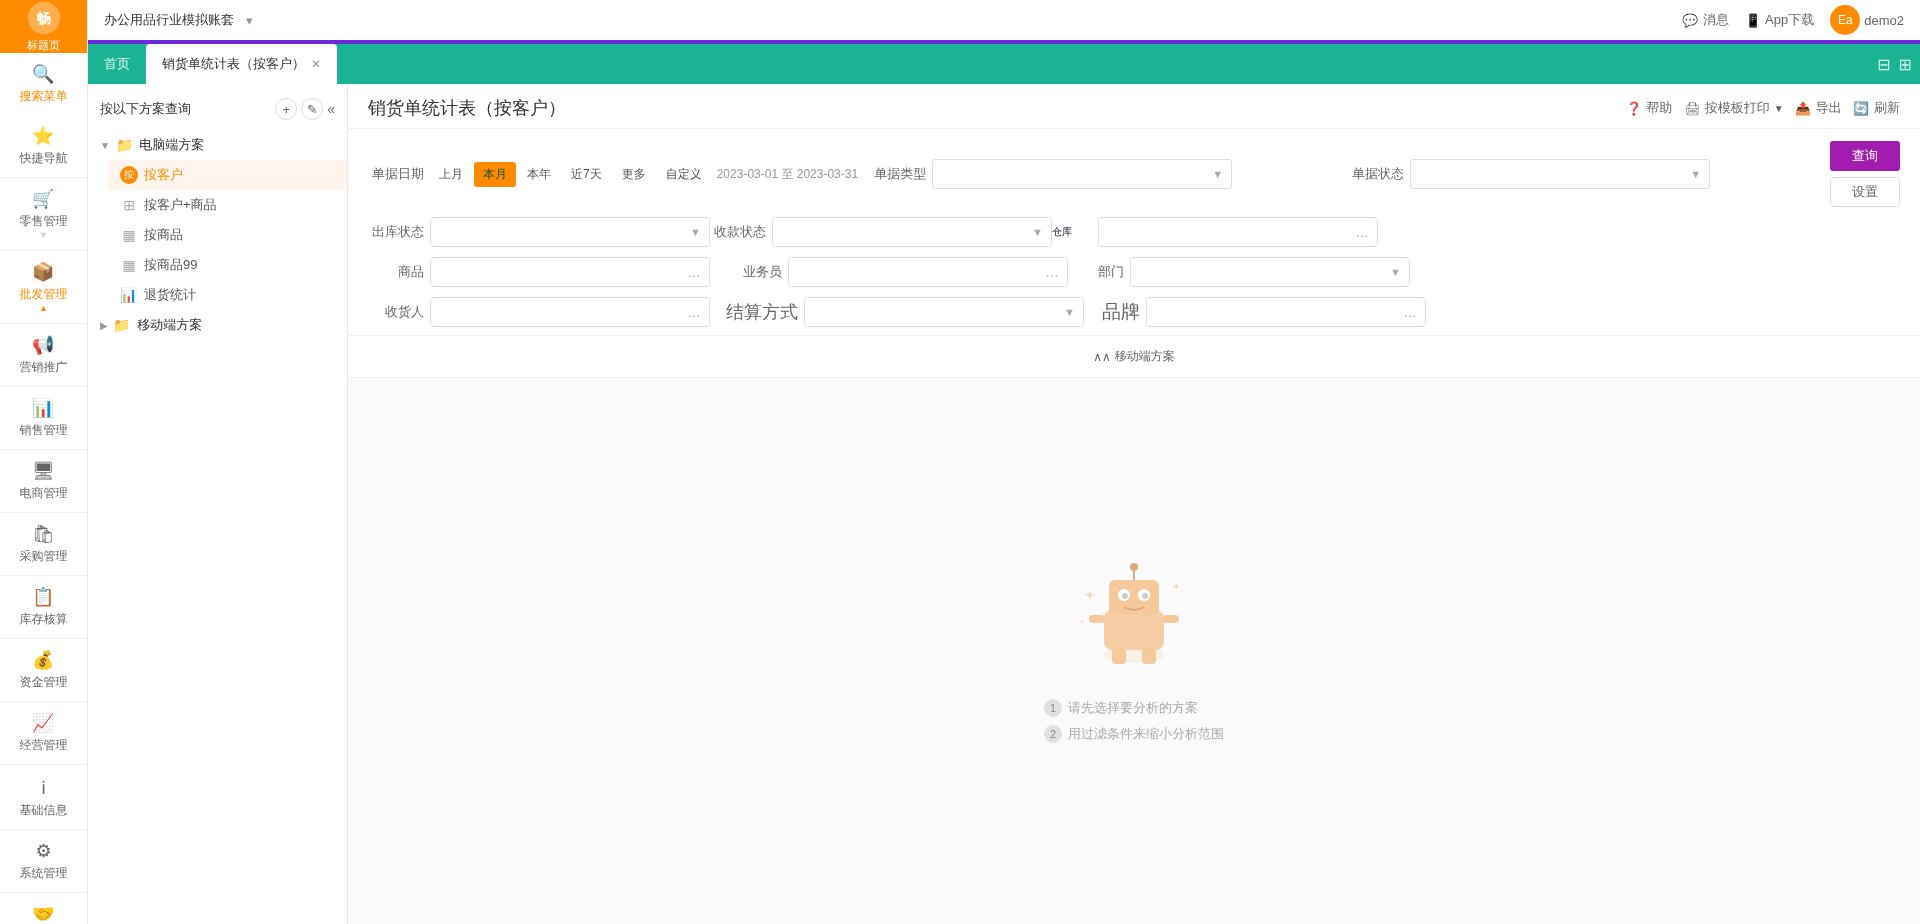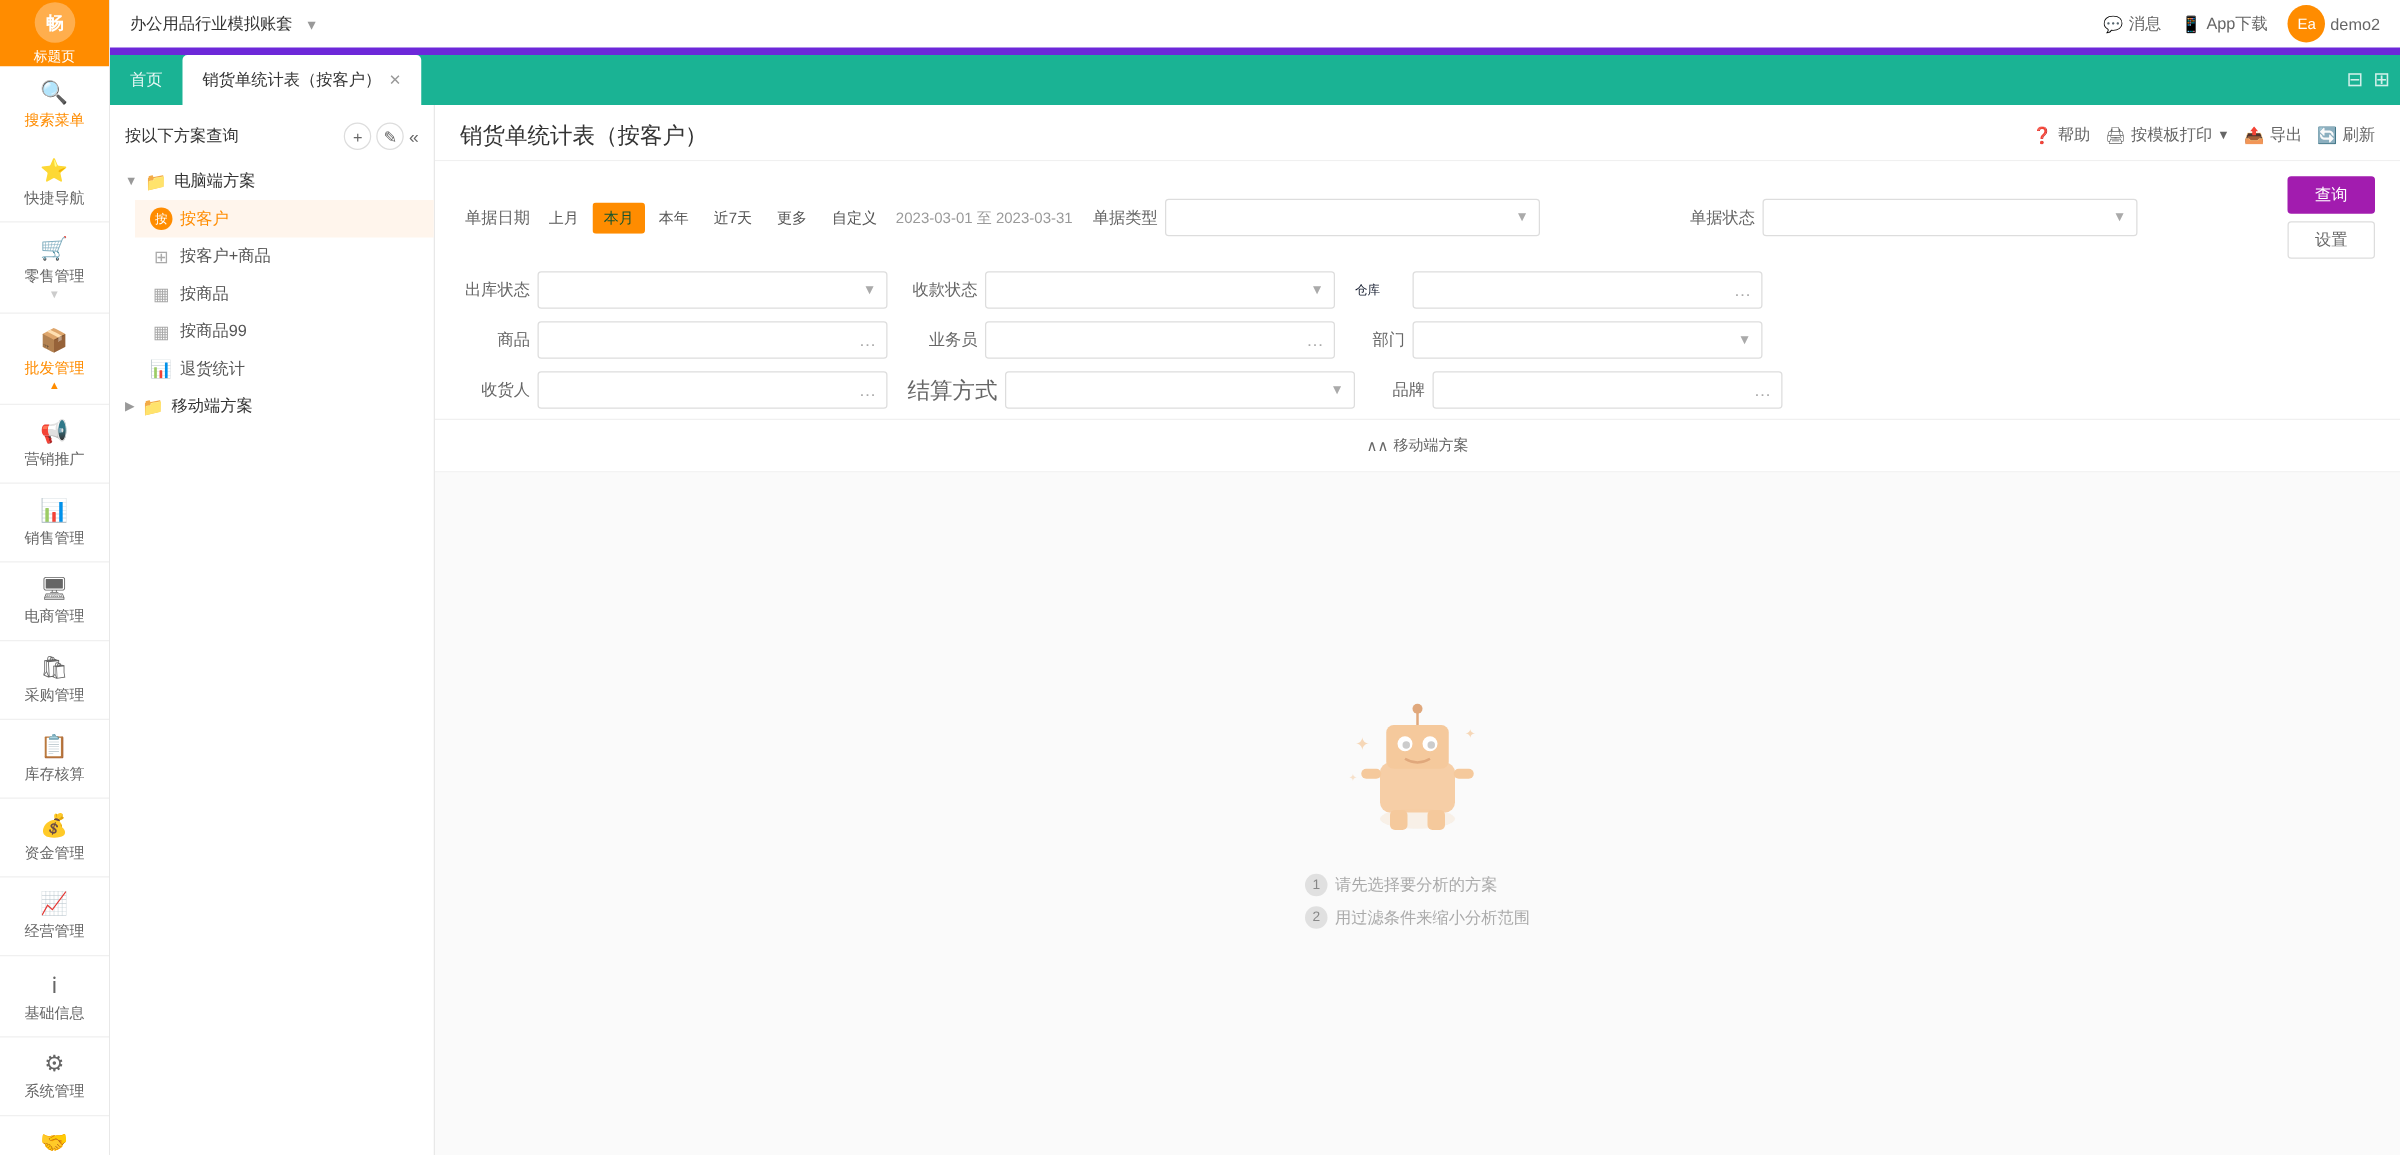--- a/index.html
+++ b/index.html
@@ -12,21 +12,21 @@
     .sidebar-logo-text { color: #fff; font-size: 11px; margin-top: 2px; }
     .sidebar-item { width: 88px; padding: 10px 4px; display: flex; flex-direction: column; align-items: center; cursor: pointer; color: #666; font-size: 12px; border-bottom: 1px solid #f0f0f0; }
     .sidebar-item.active { color: #ff8c00; }
     .sidebar-item-icon { font-size: 18px; margin-bottom: 3px; }
     .sidebar-search { width: 88px; padding: 10px 4px; display: flex; flex-direction: column; align-items: center; cursor: pointer; color: #ff8c00; font-size: 12px; }
 
     
     .main-area { flex: 1; display: flex; flex-direction: column; height: 924px; }
 
     
-    .topbar { height: 44px; background: #fff; border-bottom: 6px solid #6d28d9; display: flex; align-items: center; padding: 0 16px; justify-content: space-between; }
+    .topbar { height: 44px; background: #fff; border-bottom: 4px solid #6d28d9; display: flex; align-items: center; padding: 0 16px; justify-content: space-between; }
     .topbar-left { display: flex; align-items: center; gap: 8px; font-size: 13px; color: #666; }
     .topbar-title { color: #333; }
     .topbar-dropdown { color: #999; cursor: pointer; margin-left: 4px; }
     .topbar-right { display: flex; align-items: center; gap: 16px; }
     .topbar-action { display: flex; align-items: center; gap: 4px; cursor: pointer; color: #666; font-size: 13px; }
     .user-avatar { width: 30px; height: 30px; border-radius: 50%; background: #ff8c00; display: flex; align-items: center; justify-content: center; color: #fff; font-size: 12px; cursor: pointer; }
 
     
     .tabbar { height: 40px; background: #1ab394; display: flex; align-items: center; padding: 0 0; }
     .tab { height: 40px; padding: 0 16px; display: flex; align-items: center; gap: 6px; cursor: pointer; color: rgba(255,255,255,0.8); font-size: 13px; white-space: nowrap; }
@@ -328,85 +328,85 @@
               </div>
             </div>
           </div>
 
           <div style="display:flex;flex-direction:column;gap:6px;min-width:70px;">
             <button class="btn-query">查询</button>
             <button class="btn-settings">设置</button>
           </div>
         </div>
 
+        <div style="display:flex; align-items:center; margin-bottom:10px;">
+          <div style="display:flex;align-items:center;gap:6px;">
+            <span style="color:#666;font-size:13px;min-width:56px;text-align:right;">出库状态</span>
+            <div class="filter-select" style="min-width:280px;">
+              <span class="placeholder"></span>
+              <span class="filter-select-chevron">▼</span>
+            </div>
+          </div>
+          <div style="display:flex;align-items:center;gap:6px;">
+            <span style="color:#666;font-size:13px;min-width:56px;text-align:right;">收款状态</span>
+            <div class="filter-select" style="min-width:280px;">
+              <span class="placeholder"></span>
+              <span class="filter-select-chevron">▼</span>
+            </div>
+          </div>
+          <div style="display:flex;align-items:center;gap:6px;">
+            <span style="color:#0f172a;font-size:10px;min-width:40px;text-align:left;">仓库</span>
+            <div class="filter-select" style="min-width:280px;">
+              <span class="placeholder"></span>
+              <span style="color:#aaa;font-size:14px;cursor:pointer;">…</span>
+            </div>
+          </div>
+        </div>
+
         <div style="display:flex; align-items:center; gap:16px; margin-bottom:10px;">
           <div style="display:flex;align-items:center;gap:6px;">
-            <span style="color:#666;font-size:13px;min-width:56px;text-align:right;">出库状态</span>
+            <span style="color:#666;font-size:13px;min-width:56px;text-align:right;">商品</span>
+            <div class="filter-select" style="min-width:280px;">
+              <span class="placeholder"></span>
+              <span style="color:#aaa;font-size:14px;cursor:pointer;">…</span>
+            </div>
+          </div>
+          <div style="display:flex;align-items:center;gap:6px;">
+            <span style="color:#666;font-size:13px;min-width:56px;text-align:right;">业务员</span>
+            <div class="filter-select" style="min-width:280px;">
+              <span class="placeholder"></span>
+              <span style="color:#aaa;font-size:14px;cursor:pointer;">…</span>
+            </div>
+          </div>
+          <div style="display:flex;align-items:center;gap:6px;">
+            <span style="color:#666;font-size:13px;min-width:40px;text-align:right;">部门</span>
             <div class="filter-select" style="min-width:280px;">
               <span class="placeholder"></span>
               <span class="filter-select-chevron">▼</span>
             </div>
           </div>
-          <div style="display:flex;align-items:center;gap:6px;">
-            <span style="color:#666;font-size:13px;min-width:56px;text-align:right;">收款状态</span>
+        </div>
+
+        <div style="display:flex; align-items:center; gap:16px;">
+          <div style="display:flex;align-items:center;gap:6px;">
+            <span style="color:#666;font-size:13px;min-width:56px;text-align:right;">收货人</span>
+            <div class="filter-select" style="min-width:280px;">
+              <span class="placeholder"></span>
+              <span style="color:#aaa;font-size:14px;cursor:pointer;">…</span>
+            </div>
+          </div>
+          <div style="display:flex;align-items:center;gap:6px;">
+            <span style="color:#666;font-size:18px;min-width:56px;text-align:right;">结算方式</span>
             <div class="filter-select" style="min-width:280px;">
               <span class="placeholder"></span>
               <span class="filter-select-chevron">▼</span>
             </div>
           </div>
           <div style="display:flex;align-items:center;gap:6px;">
-            <span style="color:#0f172a;font-size:10px;min-width:40px;text-align:left;">仓库</span>
-            <div class="filter-select" style="min-width:280px;">
-              <span class="placeholder"></span>
-              <span style="color:#aaa;font-size:14px;cursor:pointer;">…</span>
-            </div>
-          </div>
-        </div>
-
-        <div style="display:flex; align-items:center; gap:16px; margin-bottom:10px;">
-          <div style="display:flex;align-items:center;gap:6px;">
-            <span style="color:#666;font-size:13px;min-width:56px;text-align:right;">商品</span>
-            <div class="filter-select" style="min-width:280px;">
-              <span class="placeholder"></span>
-              <span style="color:#aaa;font-size:14px;cursor:pointer;">…</span>
-            </div>
-          </div>
-          <div style="display:flex;align-items:center;gap:6px;">
-            <span style="color:#666;font-size:13px;min-width:56px;text-align:right;">业务员</span>
-            <div class="filter-select" style="min-width:280px;">
-              <span class="placeholder"></span>
-              <span style="color:#aaa;font-size:14px;cursor:pointer;">…</span>
-            </div>
-          </div>
-          <div style="display:flex;align-items:center;gap:6px;">
-            <span style="color:#666;font-size:13px;min-width:40px;text-align:right;">部门</span>
-            <div class="filter-select" style="min-width:280px;">
-              <span class="placeholder"></span>
-              <span class="filter-select-chevron">▼</span>
-            </div>
-          </div>
-        </div>
-
-        <div style="display:flex; align-items:center; gap:16px;">
-          <div style="display:flex;align-items:center;gap:6px;">
-            <span style="color:#666;font-size:13px;min-width:56px;text-align:right;">收货人</span>
-            <div class="filter-select" style="min-width:280px;">
-              <span class="placeholder"></span>
-              <span style="color:#aaa;font-size:14px;cursor:pointer;">…</span>
-            </div>
-          </div>
-          <div style="display:flex;align-items:center;gap:6px;">
-            <span style="color:#666;font-size:18px;min-width:56px;text-align:right;">结算方式</span>
-            <div class="filter-select" style="min-width:280px;">
-              <span class="placeholder"></span>
-              <span class="filter-select-chevron">▼</span>
-            </div>
-          </div>
-          <div style="display:flex;align-items:center;gap:6px;">
-            <span style="color:#666;font-size:13px;min-width:40px;text-align:right;">品牌</span>
+            <span style="color:#666;font-size:19px;min-width:40px;text-align:right;">品牌</span>
             <div class="filter-select" style="min-width:280px;">
               <span class="placeholder"></span>
               <span style="color:#aaa;font-size:14px;cursor:pointer;">…</span>
             </div>
           </div>
         </div>
       </div>
 
       <div class="collapse-row">
         <div class="collapse-btn">

